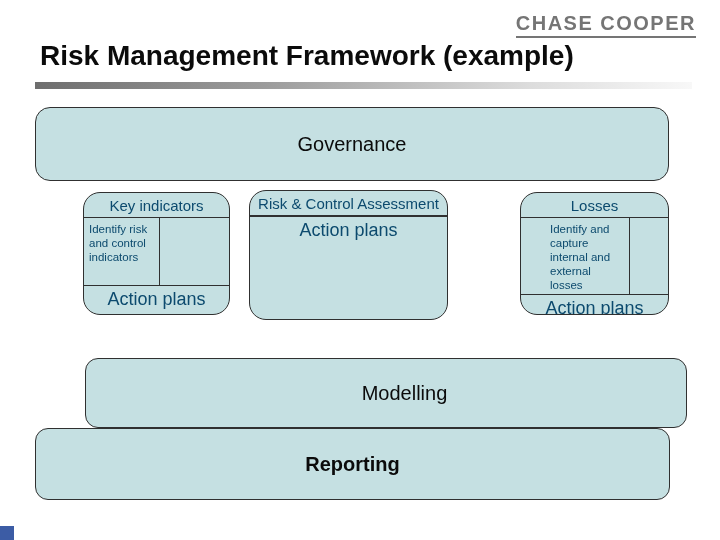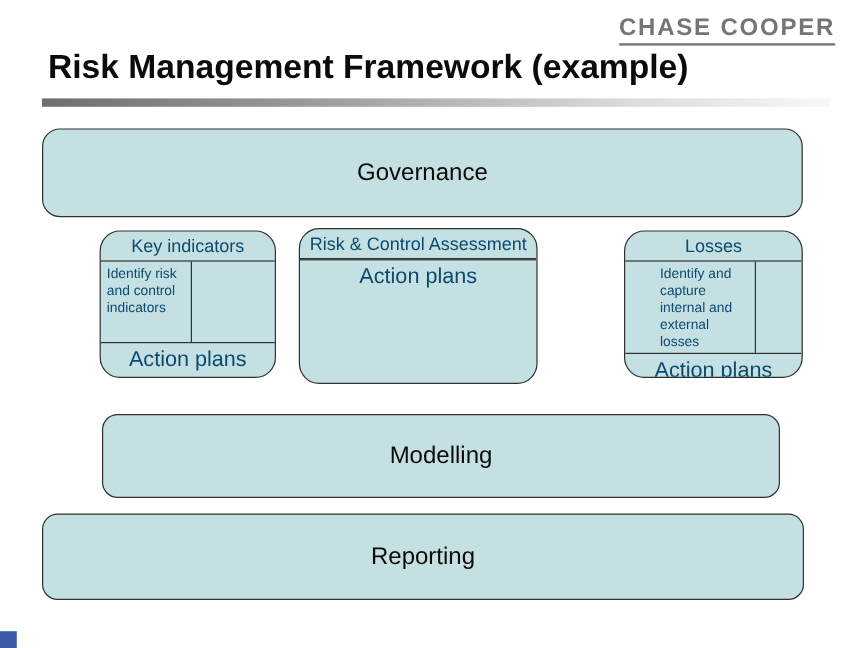--- a/index.html
+++ b/index.html
@@ -27,22 +27,22 @@
     background:linear-gradient(to right,#6e6e6e 0%,#9c9c9c 35%,#dcdcdc 75%,#f8f8f8 100%);
   }
   .band{
     position:absolute;
     background:var(--box-fill);
     border:1px solid var(--box-border);
     display:flex;align-items:center;justify-content:center;
     font-size:20px;color:#0b0b0b;
   }
   .band-governance{left:35px;top:107px;width:632px;height:72px;border-radius:15px;}
-  .band-modelling{left:85px;top:345px;width:563px;height:68px;border-radius:13px;}
-  .band-reporting{left:35px;top:428px;width:633px;height:70px;border-radius:13px;}
+  .band-modelling{left:85px;top:358px;width:563px;height:68px;border-radius:13px;padding-left:37px;}
+  .band-reporting{left:35px;top:428px;width:633px;height:70px;border-radius:13px;font-weight:bold;}
   .pbox{
     position:absolute;
     background:var(--box-fill);
     border:1px solid var(--box-border);
     border-radius:17px;
     display:flex;flex-direction:column;
     overflow:hidden;
     color:#0c4a6e;
   }
   .pbox-1{left:83px;top:192px;width:145px;height:121px;}

